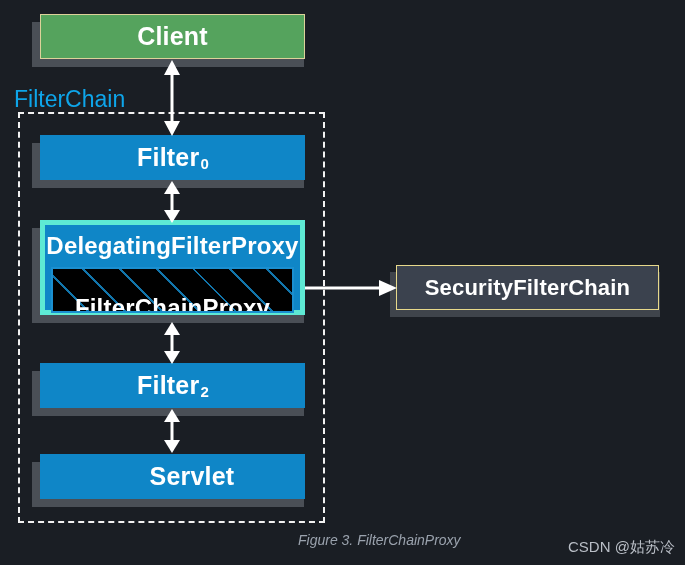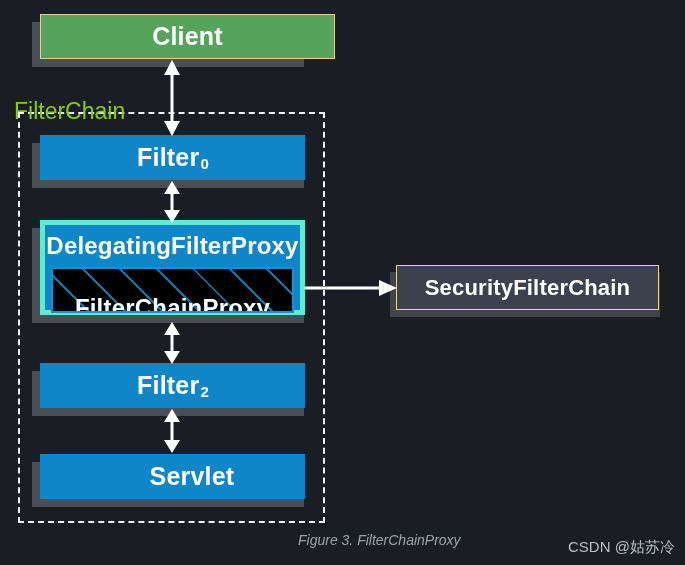--- a/index.html
+++ b/index.html
@@ -109,25 +109,24 @@
   
   #filterchain-box {
     position: absolute;
     box-sizing: border-box;
     border: 2px dashed #f2f2f2;
     background: transparent;
     z-index: 2;
   }
   #filterchain-label {
     position: absolute;
-    color: #84cc16;
+    color: #0ea5e9;
     font-size: 23px;
     z-index: 4;
     white-space: nowrap;
-    margin-top: 12px;
   }
 
   
   .arrow-v {
     position: absolute;
     z-index: 5;
   }
   .arrow-h {
     position: absolute;
     z-index: 5;
@@ -152,21 +151,21 @@
 </style>
 </head>
 <body>
 
 <div id="canvas">
 
   <div id="filterchain-box" style="left:18px; top:112px; width:307px; height:411px;"></div>
   <div id="filterchain-label" style="left:14px; top:86px;">FilterChain</div>
 
   <div class="shadow" style="left:32px; top:22px; width:272px; height:45px;"></div>
-  <div class="node green" style="left:40px; top:14px; width:295px; height:45px;">
+  <div class="node green" style="left:40px; top:14px; width:265px; height:45px;">
     <span>Client</span>
   </div>
 
   <svg class="arrow-v" style="left:161px; top:60px;" width="22" height="76" viewBox="0 0 22 76">
     <line x1="11" y1="10" x2="11" y2="66" stroke="#ffffff" stroke-width="3"></line>
     <polygon points="11,0 3,15 19,15" fill="#ffffff"></polygon>
     <polygon points="11,76 3,61 19,61" fill="#ffffff"></polygon>
   </svg>
 
   <div class="shadow" style="left:32px; top:143px; width:272px; height:45px;"></div>

